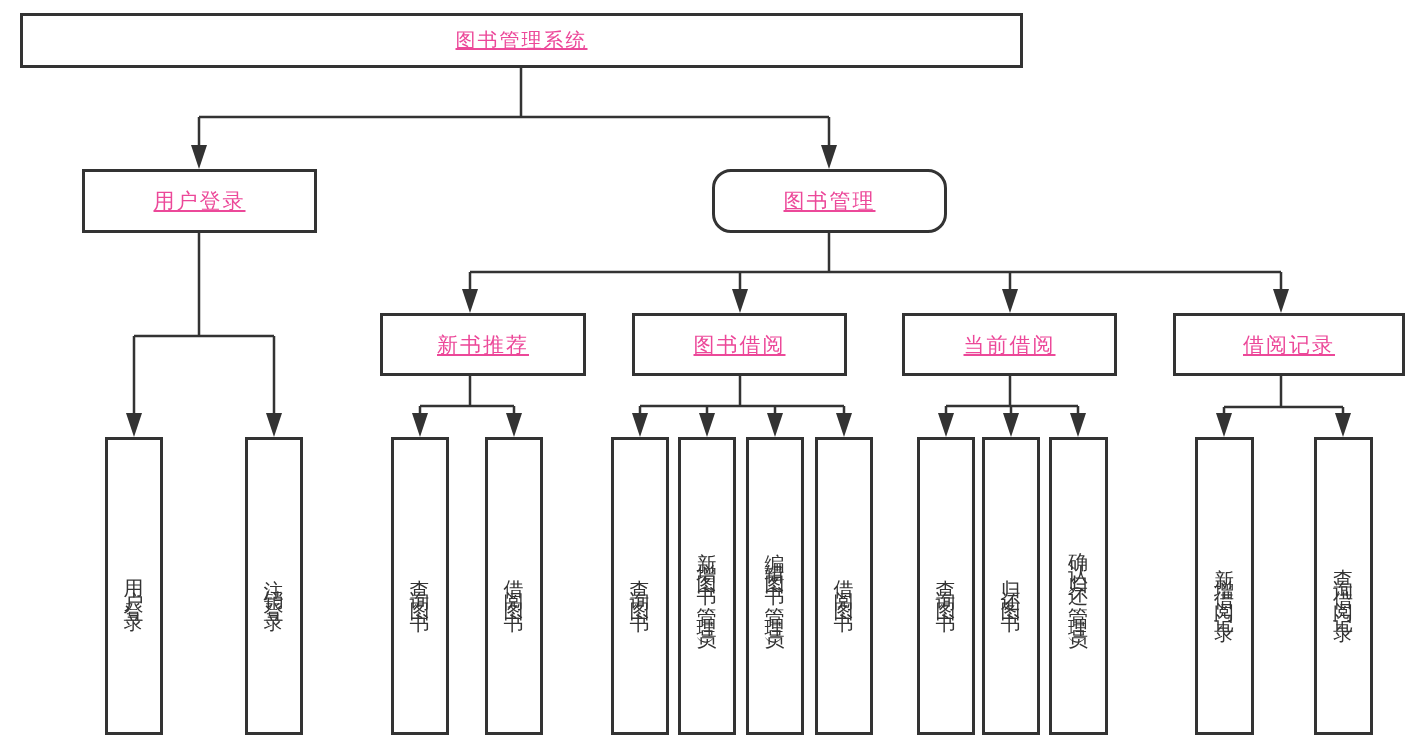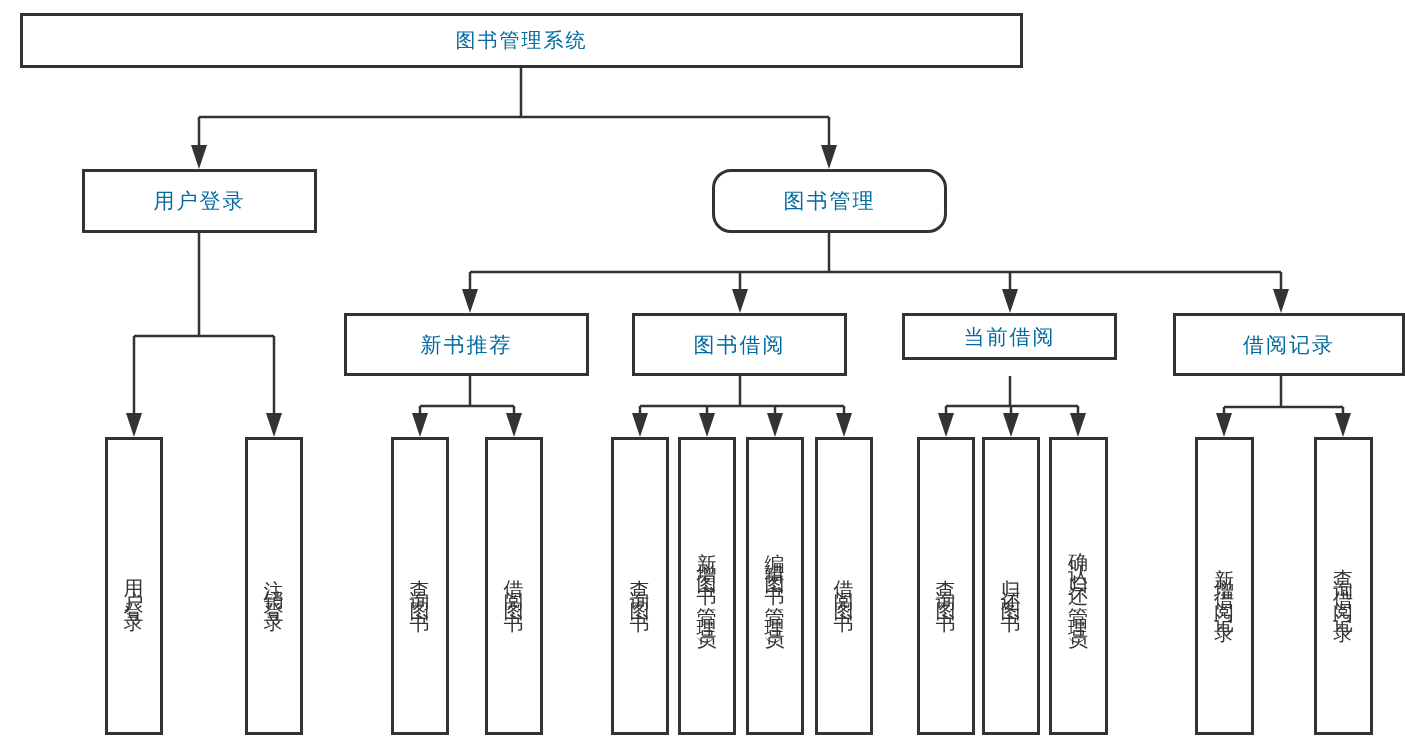--- a/index.html
+++ b/index.html
@@ -29,22 +29,23 @@
     border: 3px solid #333333;
     background: #ffffff;
     display: flex;
     align-items: center;
     justify-content: center;
     color: #333333;
   }
   .box.h span {
     font-size: 21px;
     letter-spacing: 2px;
-    color: #0369a1;
+    color: #ec4899;
     white-space: nowrap;
+    text-decoration: underline;
   }
   .box.root span {
     font-size: 20px;
     letter-spacing: 2px;
   }
   .box.v span {
     writing-mode: vertical-rl;
     text-orientation: mixed;
     font-size: 20px;
     letter-spacing: 11px;
@@ -111,27 +112,27 @@
     <span>图书管理系统</span>
   </div>
 
   <div class="box h" style="left:82px; top:169px; width:235px; height:64px;">
     <span>用户登录</span>
   </div>
   <div class="box h" style="left:712px; top:169px; width:235px; height:64px;border-radius:19px;">
     <span>图书管理</span>
   </div>
 
-  <div class="box h" style="left:344px; top:313px; width:245px; height:63px;">
+  <div class="box h" style="left:380px; top:313px; width:206px; height:63px;">
     <span>新书推荐</span>
   </div>
   <div class="box h" style="left:632px; top:313px; width:215px; height:63px;">
     <span>图书借阅</span>
   </div>
-  <div class="box h" style="left:902px; top:313px; width:215px; height:47px;justify-content:center;">
+  <div class="box h" style="left:902px; top:313px; width:215px; height:63px;justify-content:center;">
     <span>当前借阅</span>
   </div>
   <div class="box h" style="left:1173px; top:313px; width:232px; height:63px;">
     <span>借阅记录</span>
   </div>
 
   <div class="box v" style="left:105px; top:437px; width:58px; height:298px;">
     <span>用户登录</span>
   </div>
   <div class="box v" style="left:245px; top:437px; width:58px; height:298px;">

